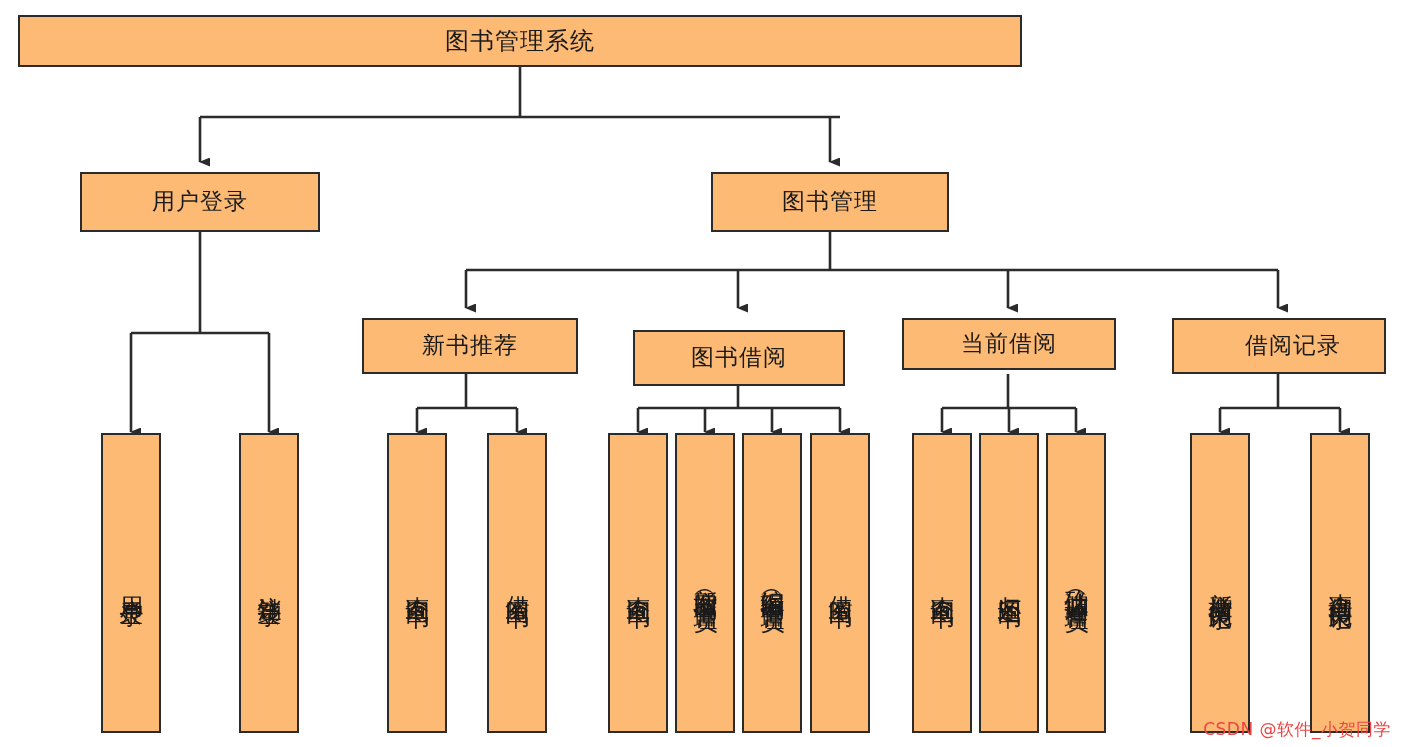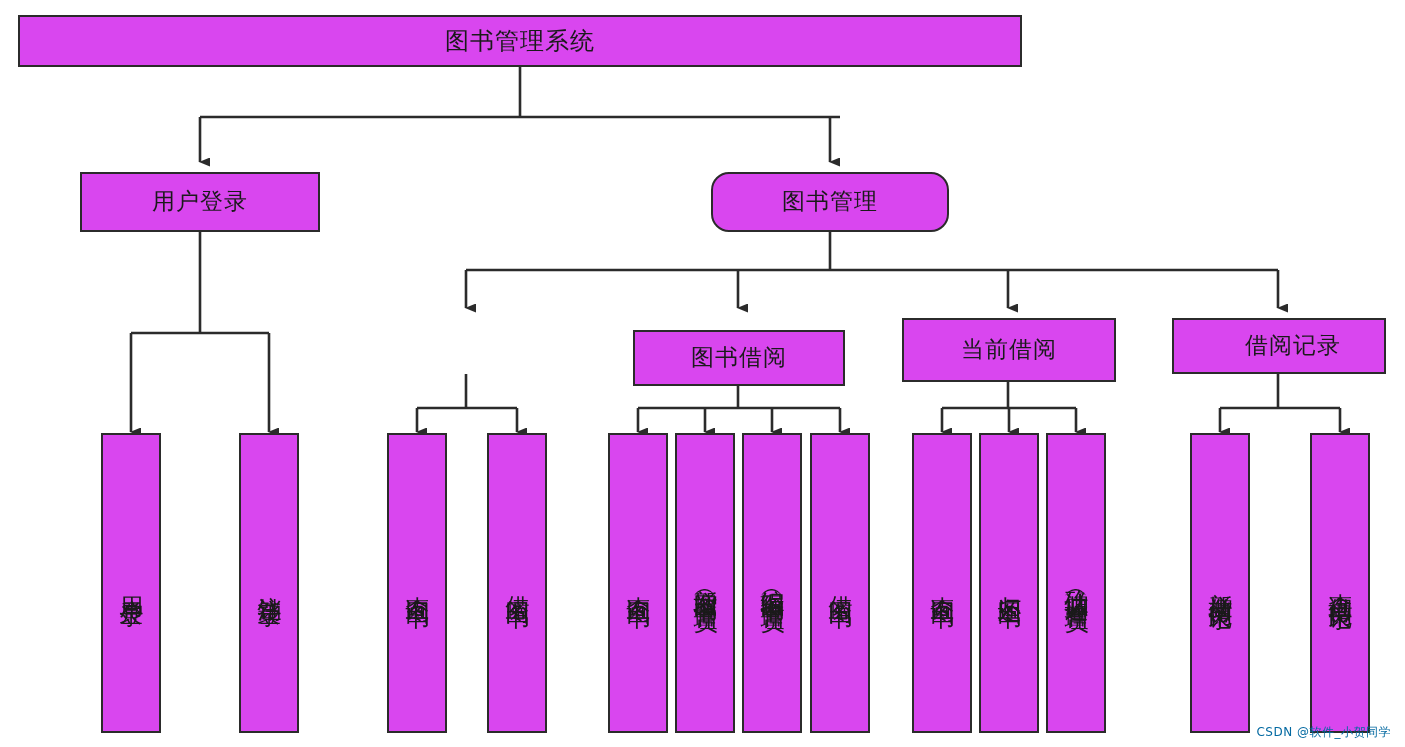--- a/index.html
+++ b/index.html
@@ -22,21 +22,21 @@
     position: absolute;
     left: 0;
     top: 0;
     width: 1405px;
     height: 747px;
     pointer-events: none;
   }
   .node {
     position: absolute;
     box-sizing: border-box;
-    background: #d946ef;
+    background: #fdba74;
     border: 2.5px solid #2b2b2b;
     display: flex;
     align-items: center;
     justify-content: center;
     color: #1a1a1a;
     z-index: 2;
   }
   .node .label {
     display: block;
     text-align: center;
@@ -63,22 +63,22 @@
     font-size: 24px;
     line-height: 1.05;
     letter-spacing: 3px;
     white-space: normal;
     max-height: 96%;
   }
   .watermark {
     position: absolute;
     right: 14px;
     bottom: 6px;
-    font-size: 12px;
-    color: #0369a1;
+    font-size: 17px;
+    color: #ef4444;
     letter-spacing: 0.5px;
     z-index: 5;
     white-space: nowrap;
     font-family: "DejaVu Sans", "Liberation Sans", sans-serif;
   }
 </style>
 </head>
 <body>
 
 <div id="canvas">
@@ -134,30 +134,33 @@
   </svg>
 
   <div class="node horiz root" style="left:18px; top:15px; width:1004px; height:52px;">
     <span class="label">图书管理系统</span>
   </div>
 
   <div class="node horiz" style="left:80px; top:172px; width:240px; height:60px;">
     <span class="label">用户登录</span>
   </div>
 
-  <div class="node horiz" style="left:711px; top:172px; width:238px; height:60px;border-radius:18px;">
+  <div class="node horiz" style="left:711px; top:172px; width:238px; height:60px;">
     <span class="label">图书管理</span>
   </div>
 
+  <div class="node horiz" style="left:362px; top:318px; width:216px; height:56px;">
+    <span class="label">新书推荐</span>
+  </div>
 
   <div class="node horiz" style="left:633px; top:318px; width:212px; height:56px;margin-top:12px;">
     <span class="label">图书借阅</span>
   </div>
 
-  <div class="node horiz" style="left:902px; top:318px; width:214px; height:64px;justify-content:center;">
+  <div class="node horiz" style="left:902px; top:318px; width:214px; height:52px;justify-content:center;">
     <span class="label">当前借阅</span>
   </div>
 
   <div class="node horiz" style="left:1172px; top:318px; width:214px; height:56px;padding-left:28px;">
     <span class="label">借阅记录</span>
   </div>
 
   <div class="node vert" style="left:101px; top:433px; width:60px; height:300px;">
     <span class="label">用户登录</span>
   </div>

